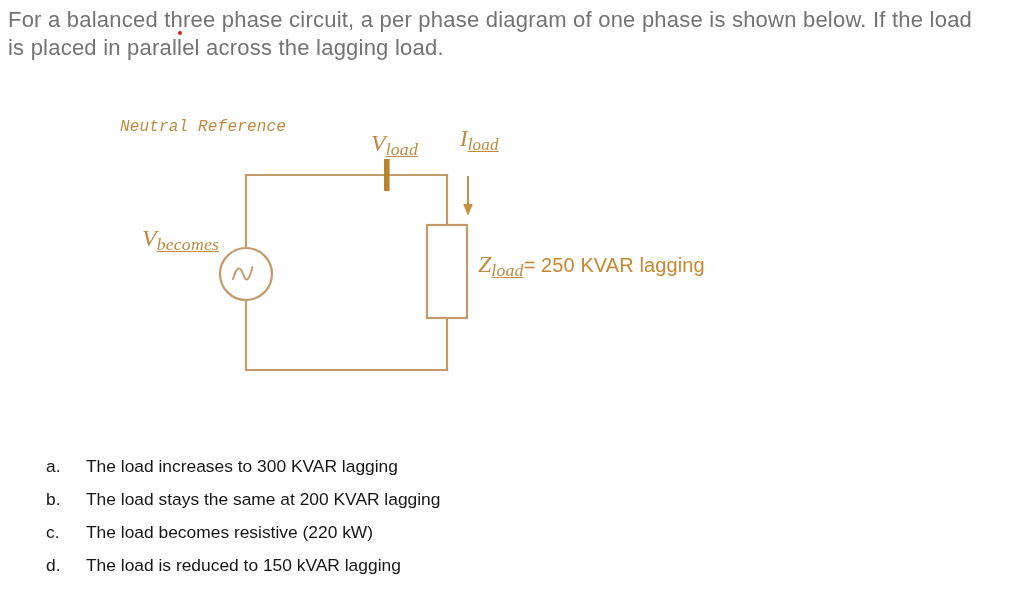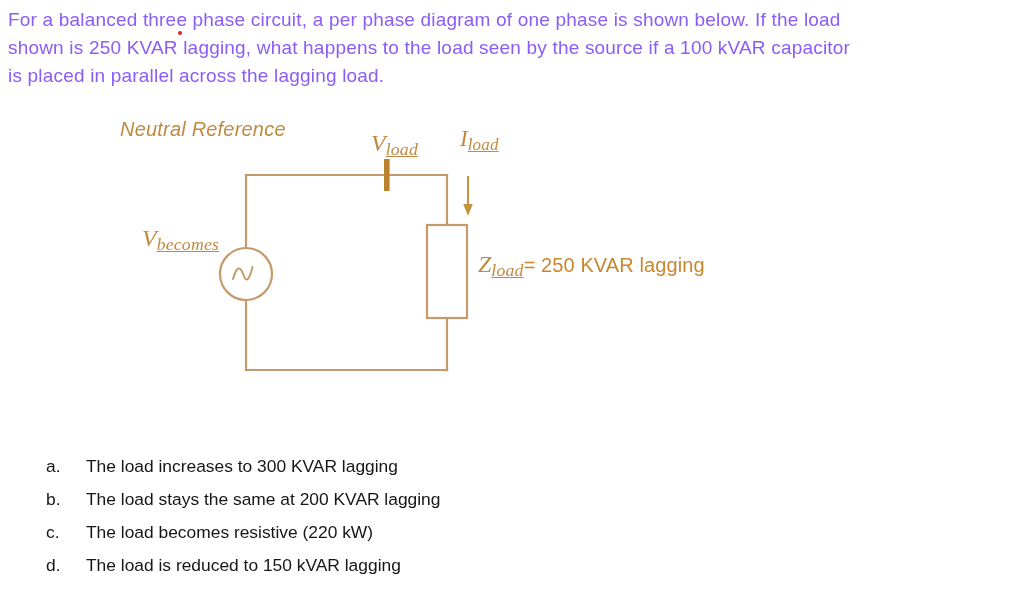--- a/index.html
+++ b/index.html
@@ -17,23 +17,23 @@
     color: #1a1a1a;
     -webkit-font-smoothing: antialiased;
   }
 
   
   #question-text {
     position: absolute;
     left: 8px;
     top: 6px;
     width: 1008px;
-    font-size: 19px;
+    font-size: 22px;
     line-height: 28px;
-    color: #8b5cf6;
+    color: #737373;
     letter-spacing: 0.01em;
   }
   #question-text .line { white-space: nowrap; }
 
   
   #spellcheck-dot {
     position: absolute;
     left: 178px;
     top: 31px;
     width: 4px;
@@ -82,22 +82,22 @@
     font-size: 23px;
   }
   #label-vsource {
     left: 22px;
     top: 107px;
     font-size: 24px;
   }
   #label-neutral {
     left: 133px;
     top: 225px;
-    font-size: 20px;
-    font-family: Liberation Sans, sans-serif;
+    font-size: 16px;
+    font-family: Liberation Mono, monospace;
     font-style: italic;
     color: #c08a40;
     letter-spacing: 0.01em;
   }
   #label-zload {
     left: 358px;
     top: 133px;
     font-size: 24px;
   }
   #label-zload .value {
@@ -127,21 +127,20 @@
     width: 40px;
     flex: 0 0 40px;
   }
   .option-text { flex: 0 1 auto; text-align: center; }
 </style>
 </head>
 <body>
 
 <div id="question-text">
   <div class="line">For a balanced three phase circuit, a per phase diagram of one phase is shown below. If the load</div>
-  <div class="line">shown is 250 KVAR lagging, what happens to the load seen by the source if a 100 kVAR capacitor</div>
   <div class="line">is placed in parallel across the lagging load.</div>
 </div>
 <div id="spellcheck-dot"></div>
 
 <div id="circuit-diagram">
 
   <svg id="circuit-svg" width="700" height="270" viewBox="0 0 700 270">
     <g fill="none" stroke="#c49a6c" stroke-width="2.2" stroke-linecap="square">
 
       <path d="M126 57 L327 57"></path>

